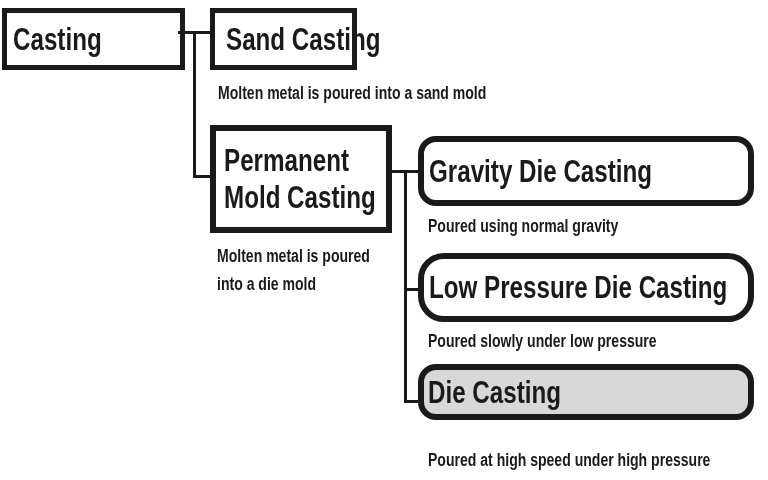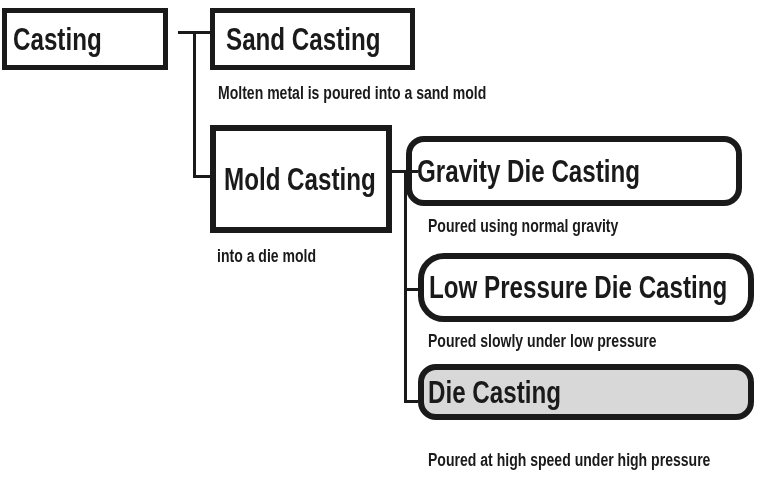--- a/index.html
+++ b/index.html
@@ -49,45 +49,49 @@
   .line {
     position: absolute;
     background: var(--line, #1a1a1a);
   }
 </style>
 </head>
 <body>
 
 <div class="canvas">
 
-  <div class="box" style="left:2px; top:8px; width:166px; height:62px; padding-left:6px;">
+  <div class="box" style="left:2px; top:8px; width:183px; height:62px; padding-left:6px;">
     <div class="label">
       <span class="cond">Casting</span>
     </div>
   </div>
 
-  <div class="box" style="left:210px; top:8px; width:205px; height:62px; padding-left:11px;">
+  <div class="box" style="left:210px; top:8px; width:147px; height:62px; padding-left:11px;">
     <div class="label">
       <span class="cond">Sand Casting</span>
     </div>
   </div>
   <div class="desc" style="left:218px; top:79px;">
     <span class="cond">Molten metal is poured into a sand mold</span>
   </div>
 
   <div class="box" style="left:210px; top:125px; width:182px; height:108px; border-width:6px; padding-left:8px;">
     <div class="label">
+      <span class="cond">Permanent</span>
+    </div>
+    <div class="label">
       <span class="cond">Mold Casting</span>
     </div>
   </div>
   <div class="desc" style="left:217px; top:242px;">
+    <div><span class="cond">Molten metal is poured</span></div>
     <div><span class="cond">into a die mold</span></div>
   </div>
 
-  <div class="box rounded" style="left:406px; top:136px; width:336px; height:70px; padding-left:5px;">
+  <div class="box rounded" style="left:418px; top:136px; width:336px; height:70px; padding-left:5px;">
     <div class="label">
       <span class="cond">Gravity Die Casting</span>
     </div>
   </div>
   <div class="desc" style="left:428px; top:212px;text-align:center;">
     <span class="cond">Poured using normal gravity</span>
   </div>
 
   <div class="box rounded" style="left:418px; top:253px; width:336px; height:69px; padding-left:5px;border-radius:26px;">
     <div class="label">

